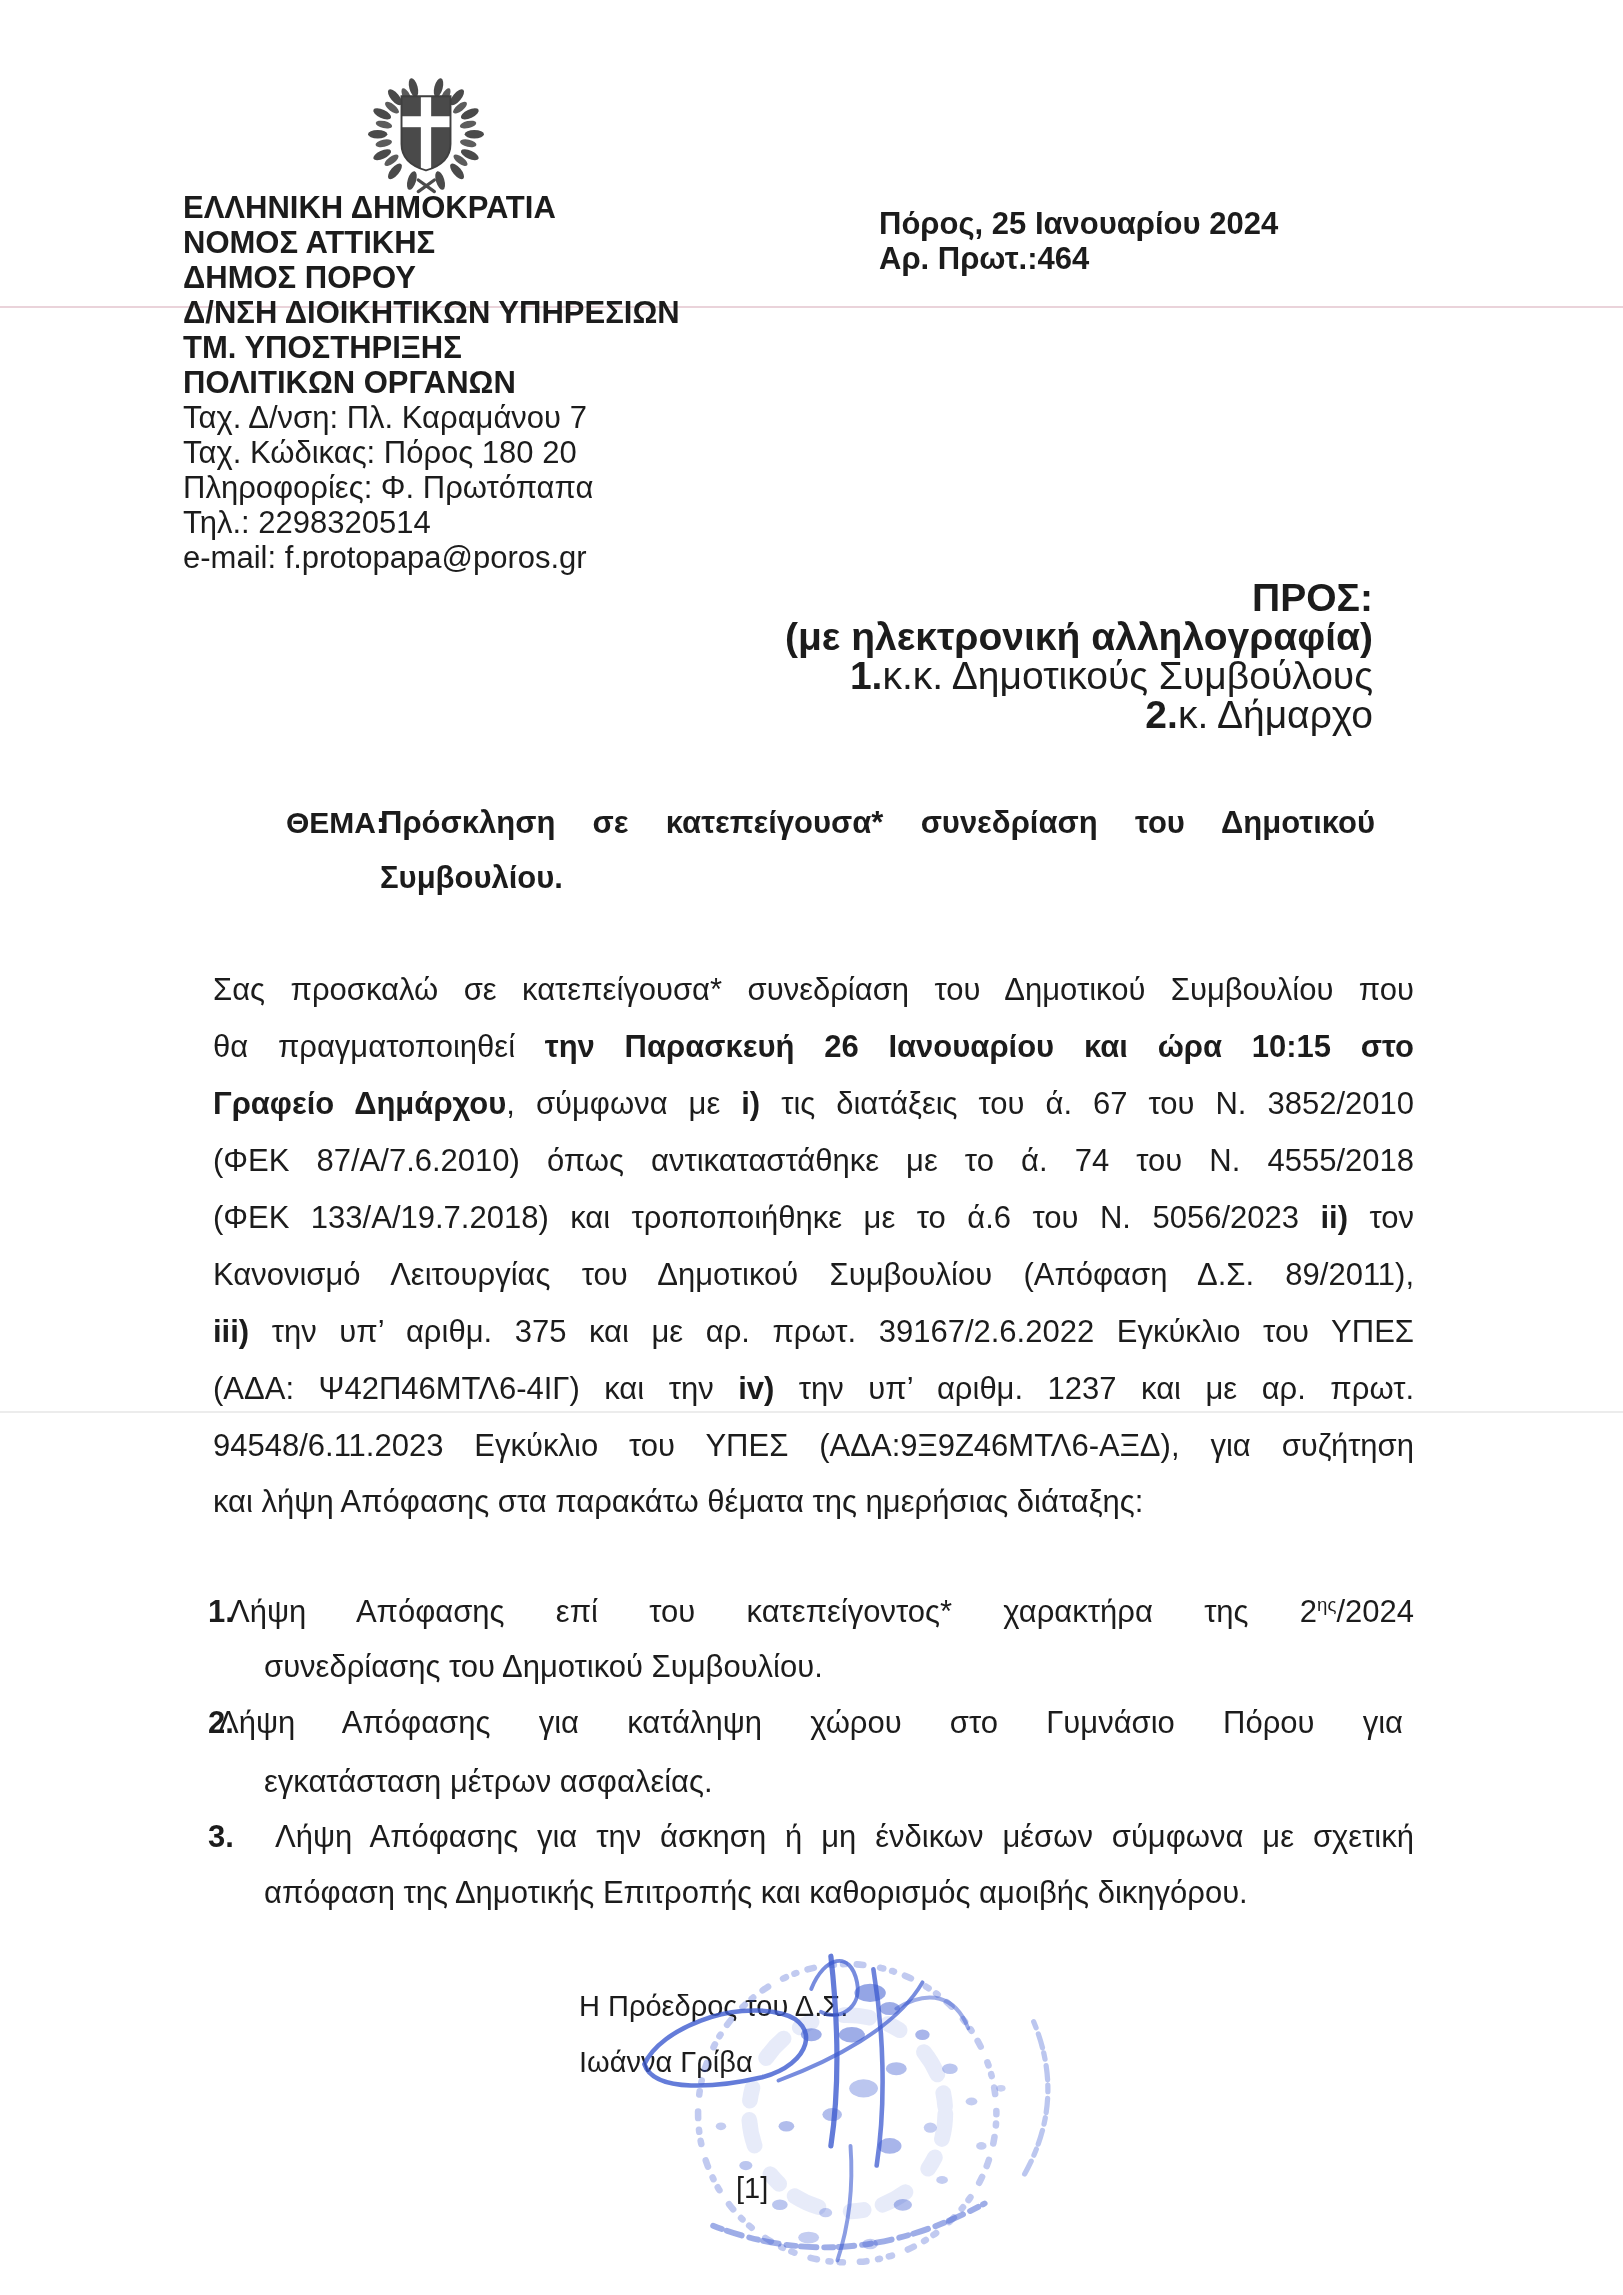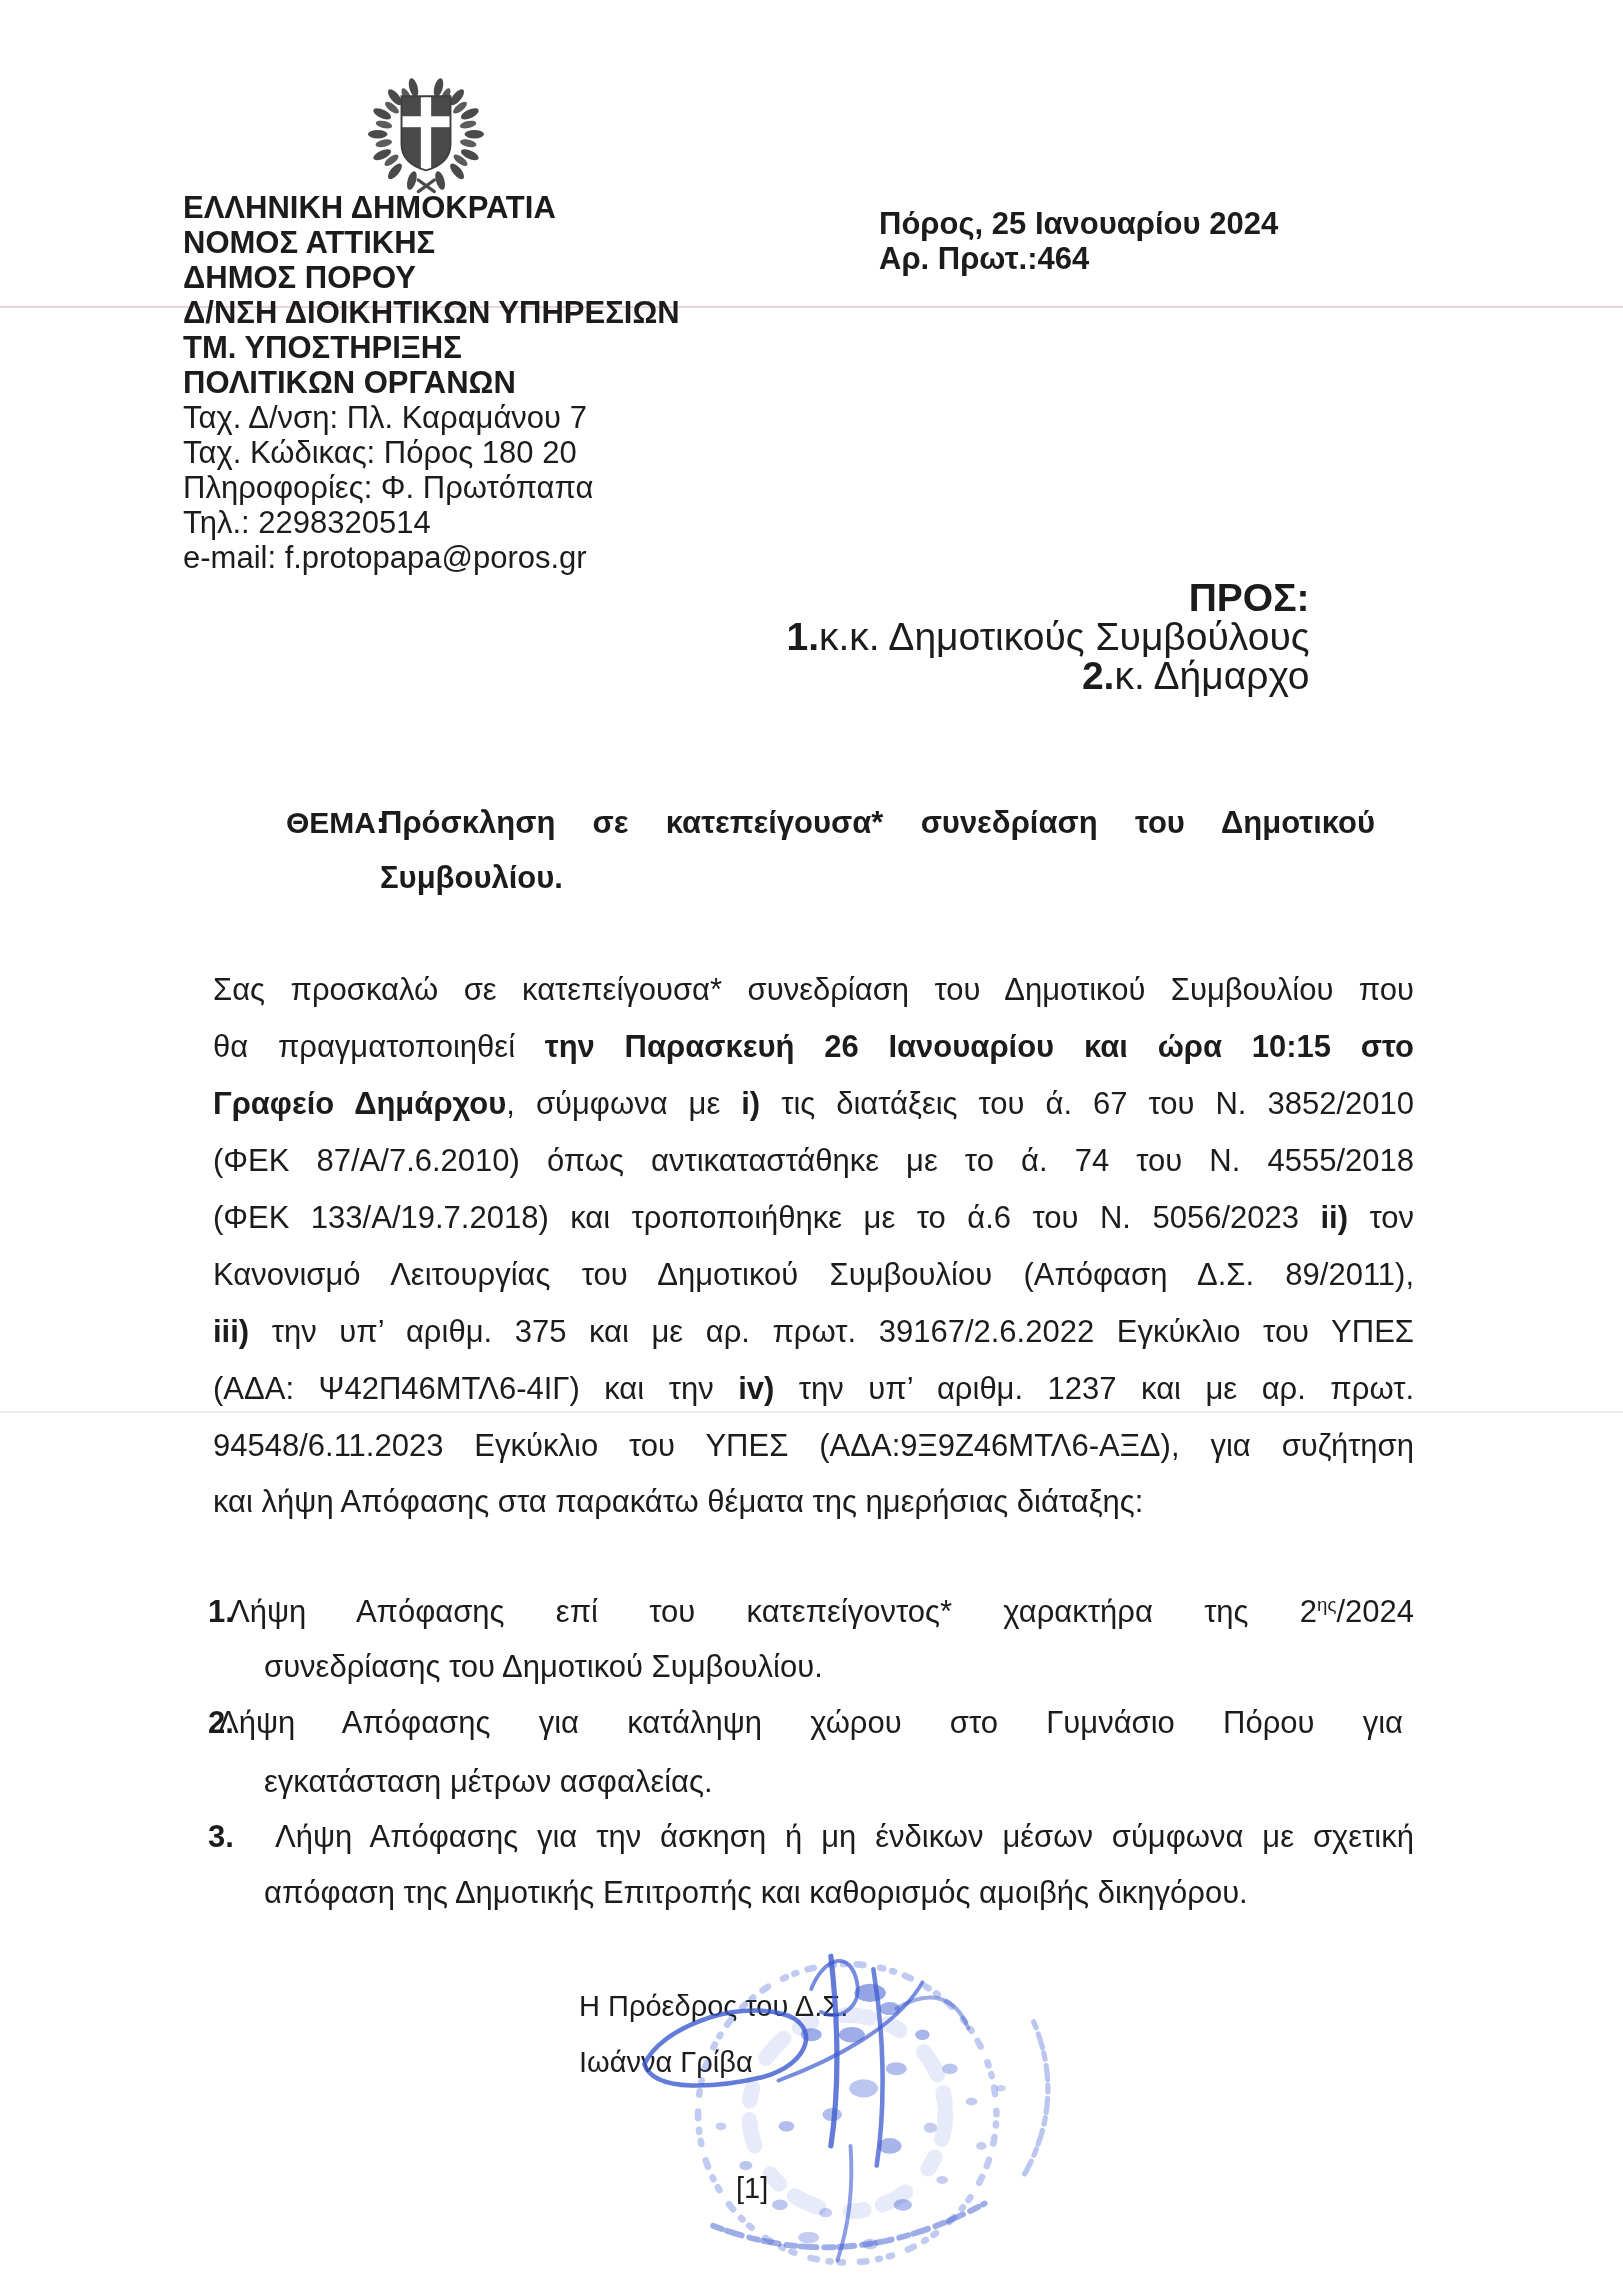--- a/index.html
+++ b/index.html
@@ -146,20 +146,21 @@
     <div>e-mail: f.protopapa@poros.gr</div>
   </div>
 
   <div class="abs dateblock">
     <div>Πόρος, 25 Ιανουαρίου 2024</div>
     <div>Αρ. Πρωτ.:464</div>
   </div>
 
   <div class="abs toblock">
     <div class="b">ΠΡΟΣ:</div>
+    <div class="b">(με ηλεκτρονική αλληλογραφία)</div>
     <div><span class="num">1.</span><span>κ.κ. Δημοτικούς Συμβούλους</span></div>
     <div><span class="num">2.</span><span>κ. Δήμαρχο</span></div>
   </div>
 
   <div class="abs subj-label">ΘΕΜΑ:</div>
   <div class="abs subj-line just" style="top:804px">Πρόσκληση σε κατεπείγουσα* συνεδρίαση του Δημοτικού</div>
   <div class="abs subj-line" style="top:859px">Συμβουλίου.</div>
 
   <div class="abs bl bcol just" style="top:971px"><span>Σας προσκαλώ σε κατεπείγουσα* συνεδρίαση του Δημοτικού Συμβουλίου που</span></div>
   <div class="abs bl bcol just" style="top:1028px"><span>θα πραγματοποιηθεί </span><span class="b">την Παρασκευή 26 Ιανουαρίου και ώρα 10:15 στο</span></div>

